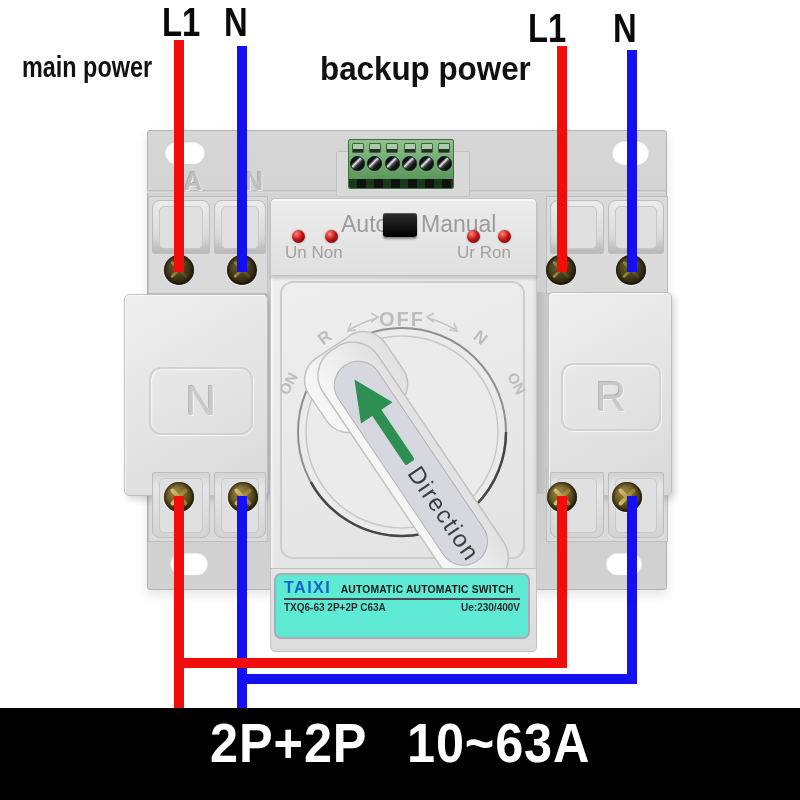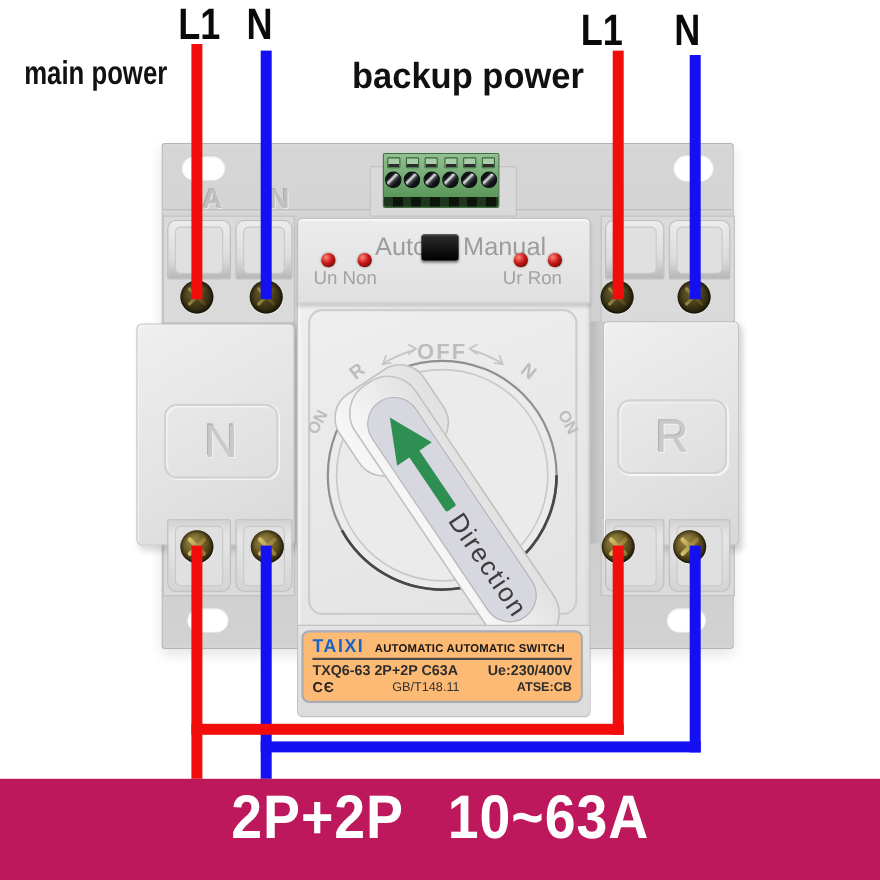--- a/index.html
+++ b/index.html
@@ -96,27 +96,27 @@
   .main-face{position:absolute;left:270px;top:272px;width:265px;height:296px;z-index:5;
      background:linear-gradient(160deg,#efefef,#e2e2e2);
      border:1px solid #c6c6c6;
      box-shadow:inset 2px 0 3px rgba(255,255,255,.6), inset -2px 0 3px rgba(0,0,0,.06);}
   .knob-svg{position:absolute;left:265px;top:272px;z-index:7;}
 
   
   .label-section{position:absolute;left:270px;top:568px;width:265px;height:82px;z-index:8;
      background:linear-gradient(180deg,#e4e4e4,#dcdcdc);border:1px solid #c2c2c2;border-radius:0 0 5px 5px;}
   .label-plate{position:absolute;left:274px;top:573px;width:256px;height:66px;z-index:9;
-     background:#fdba74;border:2px solid #a8adb5;border-radius:7px;
+     background:#5eead4;border:2px solid #a8adb5;border-radius:7px;
      box-sizing:border-box;padding:3px 8px 2px 8px;color:#222;}
   .lp-row1{display:flex;align-items:baseline;height:20px;}
   .lp-brand{font-size:17px;font-weight:800;color:#1563c9;letter-spacing:1.5px;transform:scaleX(.95);transform-origin:left;}
   .lp-title{font-size:10.3px;font-weight:700;color:#161616;margin-left:7px;letter-spacing:.2px;white-space:nowrap;}
   .lp-divider{border-bottom:2px solid #4a4a4a;margin:0 0 2px 0;}
-  .lp-row2{display:flex;justify-content:space-between;font-size:13px;font-weight:700;color:#2d2d2d;height:15px;}
+  .lp-row2{display:flex;justify-content:space-between;font-size:10px;font-weight:700;color:#2d2d2d;height:15px;}
   .lp-row3{display:flex;justify-content:space-between;align-items:center;font-size:11.5px;font-weight:700;color:#2d2d2d;height:15px;}
   .lp-ce{font-size:13px;font-weight:600;letter-spacing:1px;color:#222;}
   .lp-standard{flex:1;text-align:center;font-weight:400;color:#333;}
 
   
   .banner{position:absolute;left:0;top:708px;width:800px;height:92px;z-index:50;
      display:flex;align-items:flex-start;justify-content:center;}
   .banner-text{display:flex;gap:44px;margin-top:2px;transform:scaleX(.9);
      font-size:56px;font-weight:800;color:#ffffff;letter-spacing:1px;}
 </style>
@@ -265,37 +265,32 @@
 <div class="label-plate">
   <div class="lp-row1">
     <span class="lp-brand" style="color: rgb(21, 99, 201);">TAIXI</span>
     <span class="lp-title">AUTOMATIC AUTOMATIC SWITCH</span>
   </div>
   <div class="lp-divider"></div>
   <div class="lp-row2">
     <span>TXQ6-63 2P+2P C63A</span>
     <span>Ue:230/400V</span>
   </div>
-  <div class="lp-row3">
-    <span class="lp-ce">CЄ</span>
-    <span class="lp-standard">GB/T148.11</span>
-    <span>ATSE:CB</span>
-  </div>
 </div>
 
 <div class="wire red" style="left: 174px; top: 40px; width: 10px; height: 232px; background: rgb(242, 13, 13);"></div>
 <div class="wire blue" style="left: 237px; top: 46px; width: 10px; height: 226px; background: rgb(21, 16, 242);"></div>
 <div class="wire red" style="left: 557px; top: 46px; width: 10px; height: 226px; background: rgb(242, 13, 13);"></div>
 <div class="wire blue" style="left: 627px; top: 50px; width: 10px; height: 222px; background: rgb(21, 16, 242);"></div>
 
 <div class="wire red" style="left: 174px; top: 496px; width: 10px; height: 212px; background: rgb(242, 13, 13);"></div>
 <div class="wire blue" style="left: 237px; top: 496px; width: 10px; height: 212px; background: rgb(21, 16, 242);"></div>
 <div class="wire red" style="left: 557px; top: 496px; width: 10px; height: 172px; background: rgb(242, 13, 13);"></div>
 <div class="wire blue" style="left: 627px; top: 496px; width: 10px; height: 188px; background: rgb(21, 16, 242);"></div>
 <div class="wire red" style="left: 174px; top: 658px; width: 393px; height: 10px; background: rgb(242, 13, 13);"></div>
 <div class="wire blue" style="left: 237px; top: 674px; width: 400px; height: 10px; background: rgb(21, 16, 242);"></div>
 
-<div class="banner" style="background: #be185d;">
+<div class="banner" style="background: #000000;">
   <div class="banner-text">
     <span>2P+2P</span>
     <span>10~63A</span>
   </div>
 </div>
 
 </body></html>

